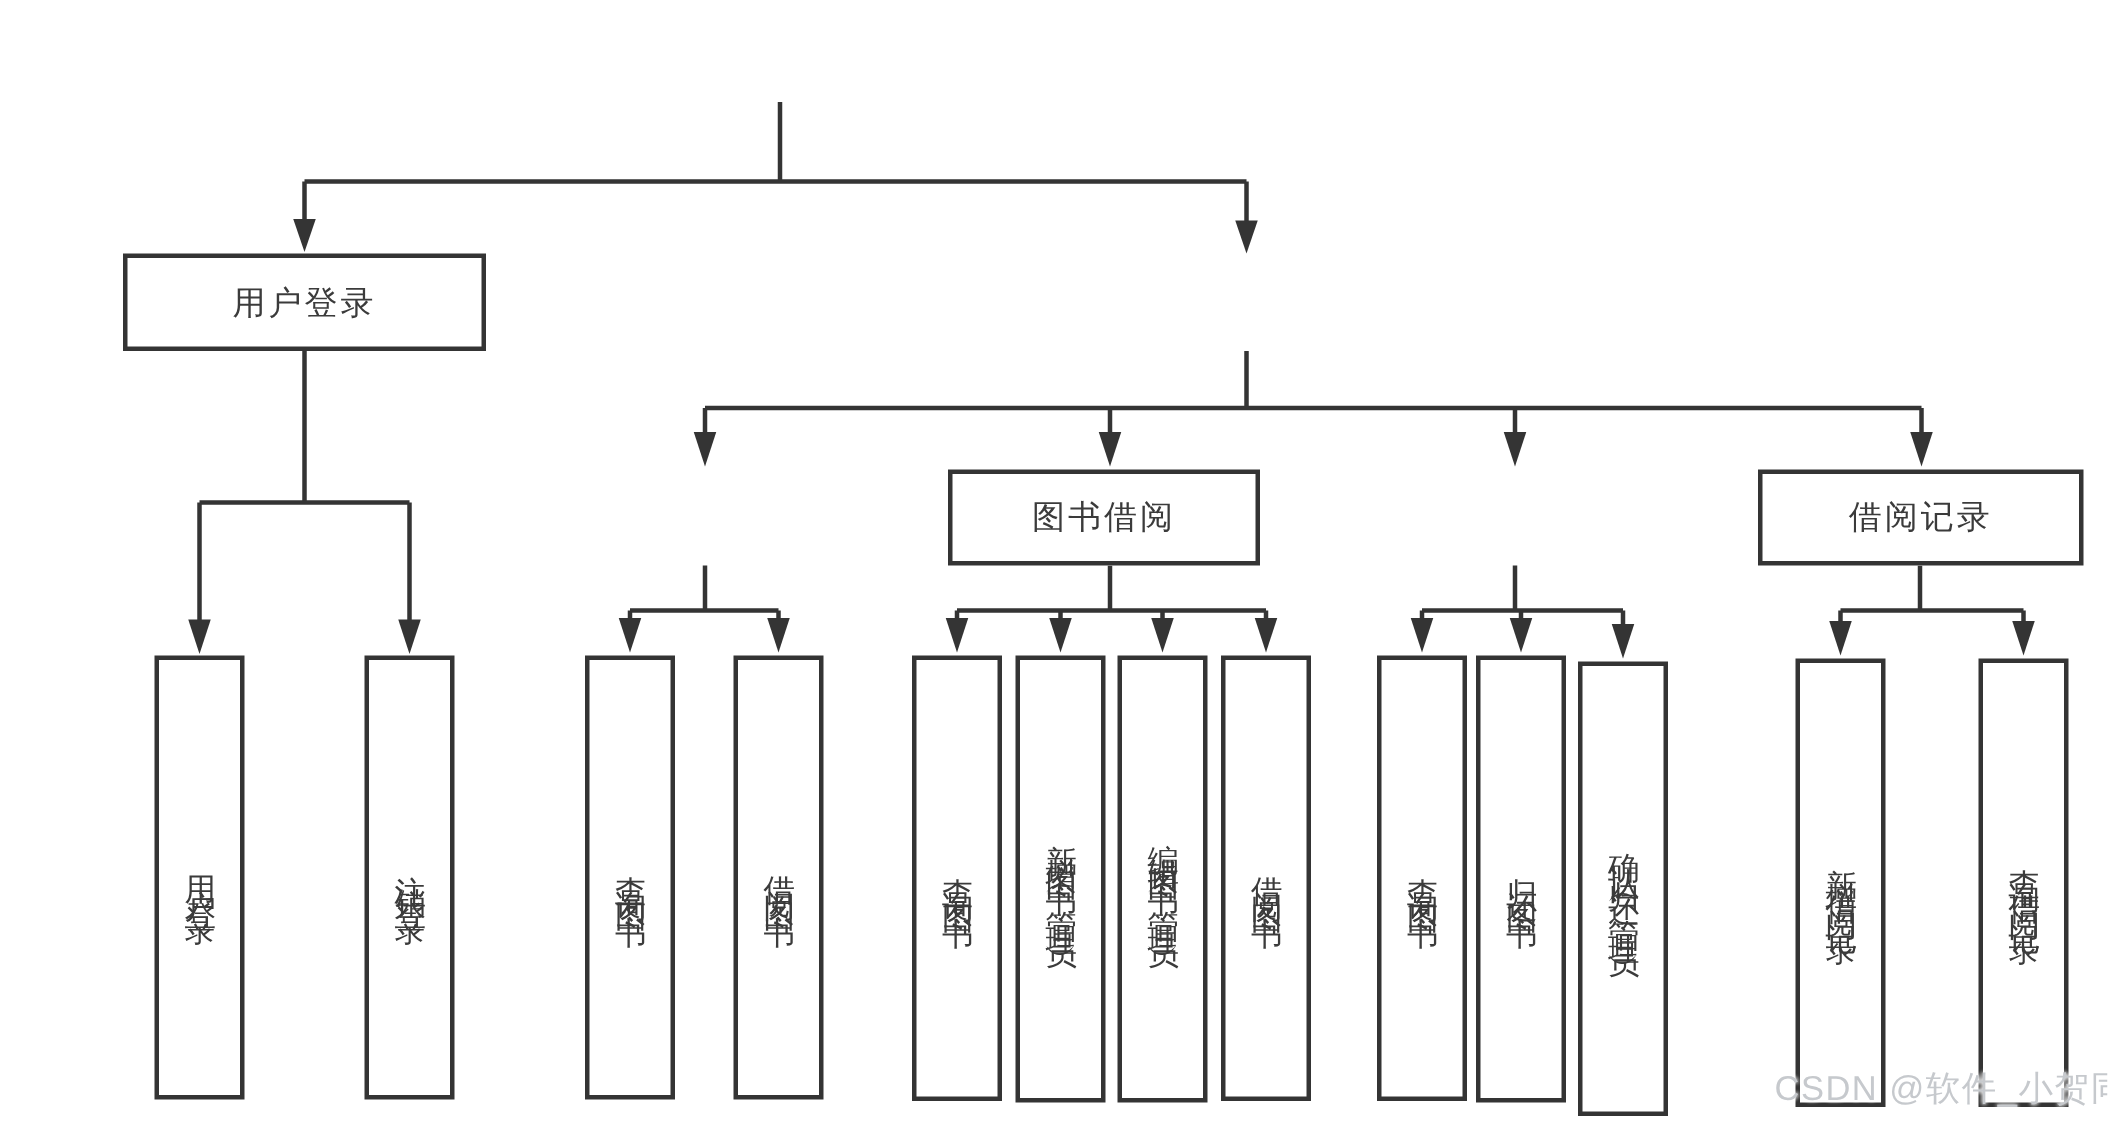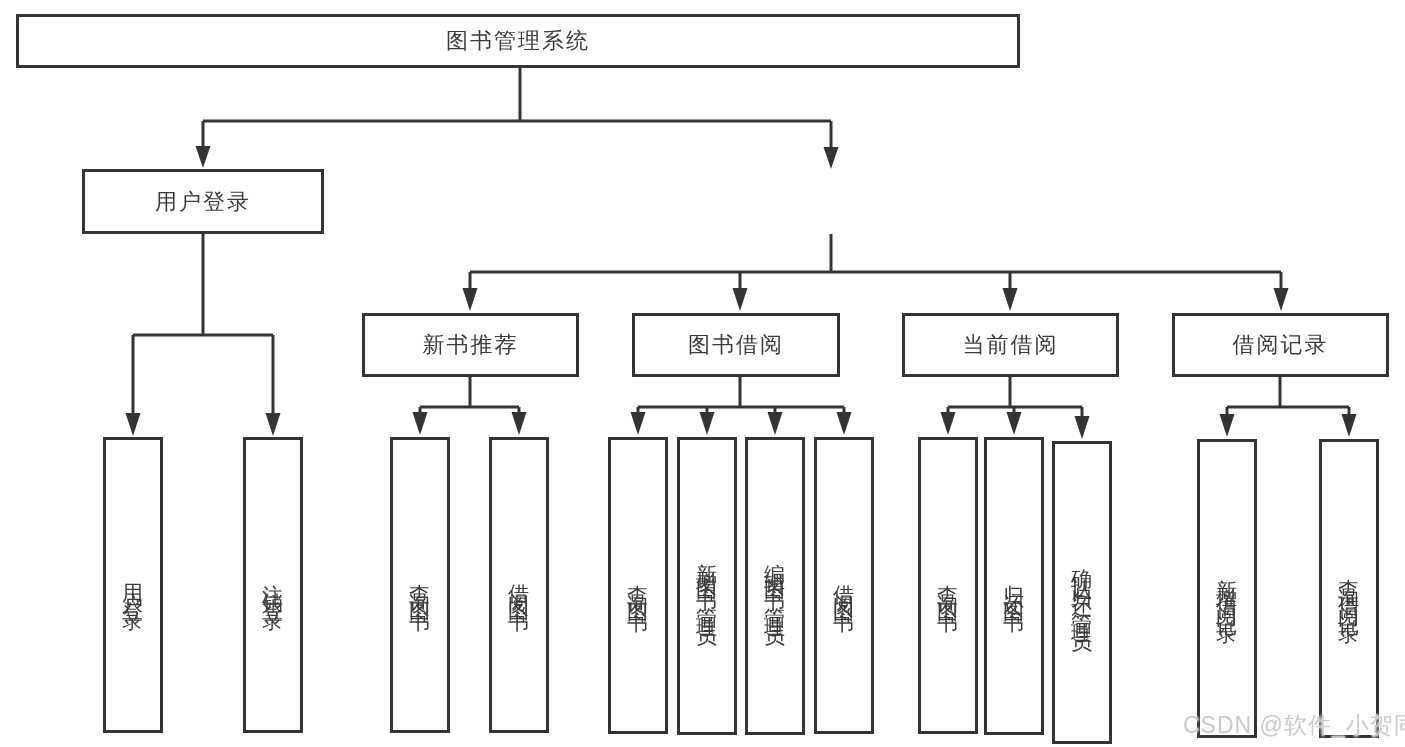--- a/index.html
+++ b/index.html
@@ -56,36 +56,27 @@
       <polygon points="767.5,412 782.5,412 775,435"></polygon>
       <polygon points="836.5,412 851.5,412 844,435"></polygon>
       <polygon points="940.5,412 955.5,412 948,435"></polygon>
       <polygon points="1006.5,412 1021.5,412 1014,435"></polygon>
       <polygon points="1074.5,416 1089.5,416 1082,439"></polygon>
       <polygon points="1219.5,414 1234.5,414 1227,437"></polygon>
       <polygon points="1341.5,414 1356.5,414 1349,437"></polygon>
     </g>
   </svg>
 
-  <div class="node box-h" style="left:16px;top:14px;width:1004px;height:54px">
-    <span class="lbl">图书管理系统</span>
-  </div>
 
   <div class="node box-h" style="left:82px;top:169px;width:242px;height:65px">
     <span class="lbl">用户登录</span>
   </div>
 
-  <div class="node box-h" style="left:362px;top:313px;width:217px;height:64px">
-    <span class="lbl">新书推荐</span>
-  </div>
   <div class="node box-h" style="left:632px;top:313px;width:208px;height:64px">
     <span class="lbl">图书借阅</span>
-  </div>
-  <div class="node box-h" style="left:902px;top:313px;width:217px;height:64px">
-    <span class="lbl">当前借阅</span>
   </div>
   <div class="node box-h" style="left:1172px;top:313px;width:217px;height:64px">
     <span class="lbl">借阅记录</span>
   </div>
 
   <div class="node box-v" style="left:103px;top:437px;width:60px;height:296px">
     <span class="lbl">用户登录</span>
   </div>
   <div class="node box-v" style="left:243px;top:437px;width:60px;height:296px">
     <span class="lbl">注销登录</span>

